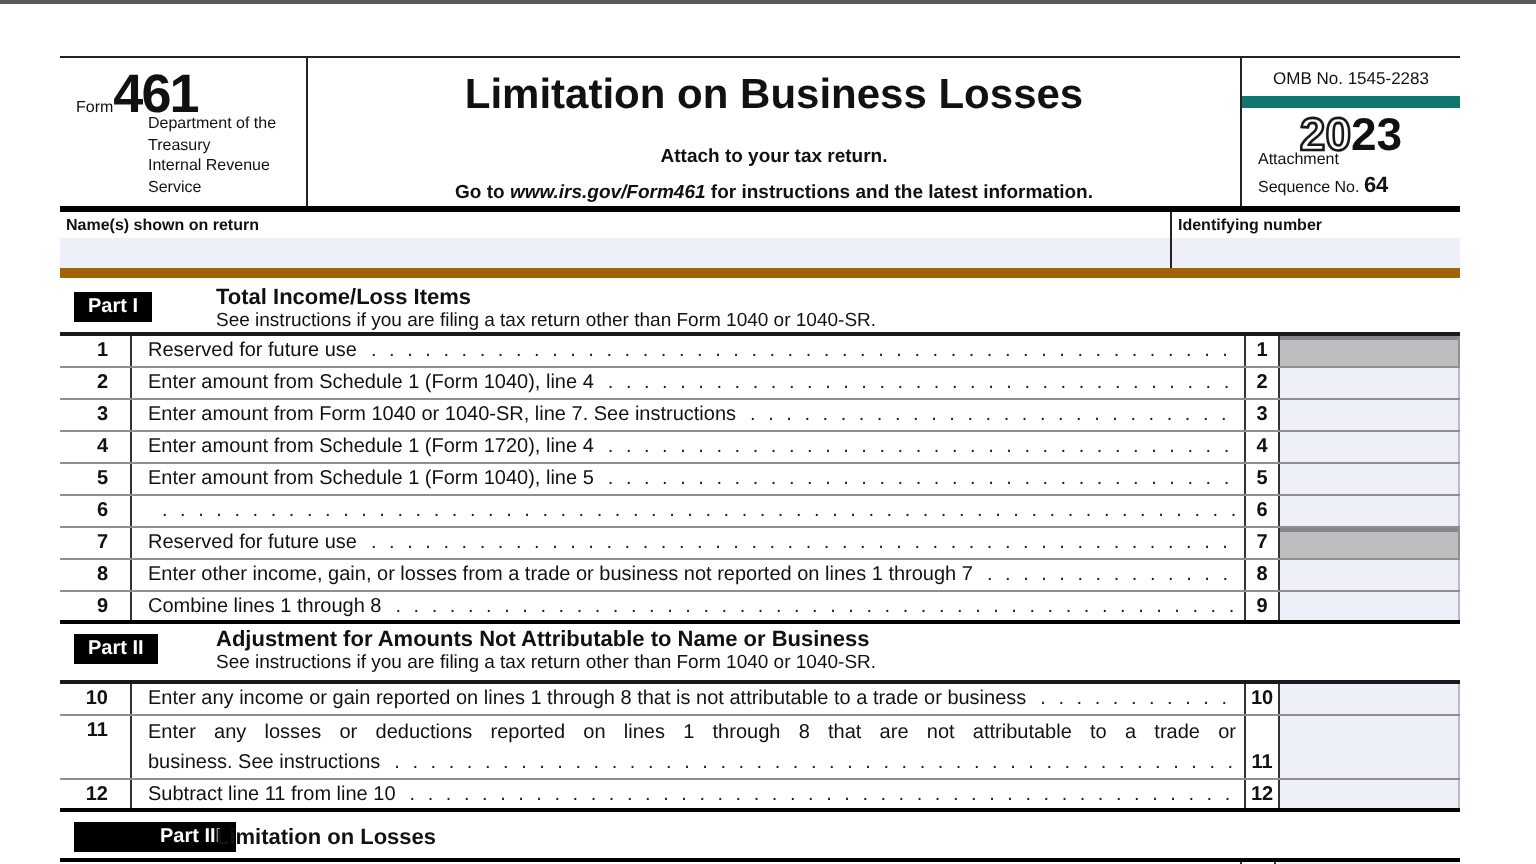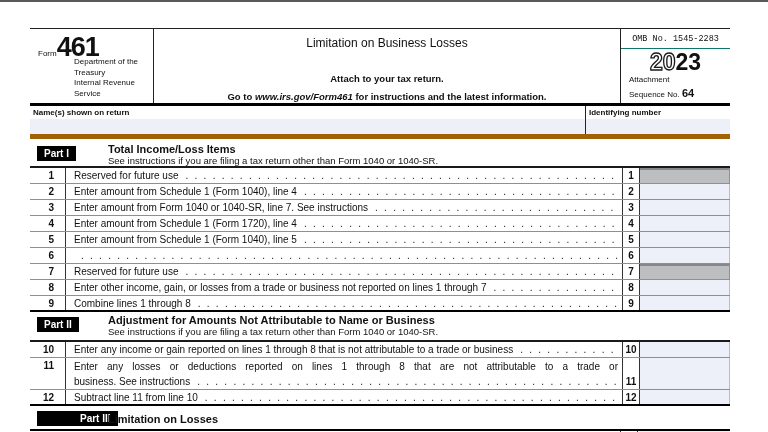--- a/index.html
+++ b/index.html
@@ -12,28 +12,28 @@
   
   .hdr { position:absolute; left:30px; top:28px; width:700px; height:78px;
          border-top:1px solid #222; border-bottom:3px solid #000; }
   .hdr-left { position:absolute; left:0; top:0; width:123px; height:100%; }
   .formnum-wrap { position:absolute; left:8px; top:5px; white-space:nowrap; }
   .form-word { font-size:8px; vertical-align:baseline; }
   .form-461 { font-size:27px; font-weight:800; letter-spacing:-1px; line-height:1; }
   .agency { position:absolute; left:8px; bottom:4px; font-size:8px; line-height:1.3; color:#111;margin-left:36px; }
   .vline1 { position:absolute; left:123px; top:0; width:1px; height:100%; background:#222; }
   .hdr-center { position:absolute; left:124px; top:0; width:466px; height:100%; text-align:center; }
-  .main-title { margin-top:7px; font-size:12px; font-weight:400; }
+  .main-title { margin-top:7px; font-size:21px; font-weight:700; }
   .attach-note { position:absolute; left:0; width:100%; top:44px; font-size:9.5px; font-weight:700; }
   .goto-note { position:absolute; left:0; width:100%; top:62px; font-size:9.5px; font-weight:700; }
   .goto-url { font-style:italic; }
   .vline2 { position:absolute; left:590px; top:0; width:1px; height:100%; background:#222; }
   .hdr-right { position:absolute; left:591px; top:0; width:109px; height:100%; }
   .omb { font-size:8.5px; text-align:center; padding-top:5px; padding-bottom:4px;
-         border-bottom:1px solid #0f766e;font-family:Liberation Mono, monospace; }
+         border-bottom:6px solid #0f766e; }
   .year { text-align:center; margin-top:2px; font-size:23px; font-weight:800; line-height:1; }
   .yr-outline { color:#fff; -webkit-text-stroke:1.3px #1a1a1a; text-shadow:0 0 1px #1a1a1a; }
   .attach-seq { position:absolute; left:8px; bottom:3px; font-size:8px; line-height:1.3; }
   .seq-num { font-size:11px; font-weight:700; }
 
   
   .namerow { position:absolute; left:30px; top:106px; width:700px; height:33px;
              border-bottom:5px solid #a16207; }
   .name-cell { position:absolute; left:0; top:0; width:555px; height:100%; }
   .id-cell { position:absolute; left:555px; top:0; width:145px; height:100%; border-left:1px solid #222; }

